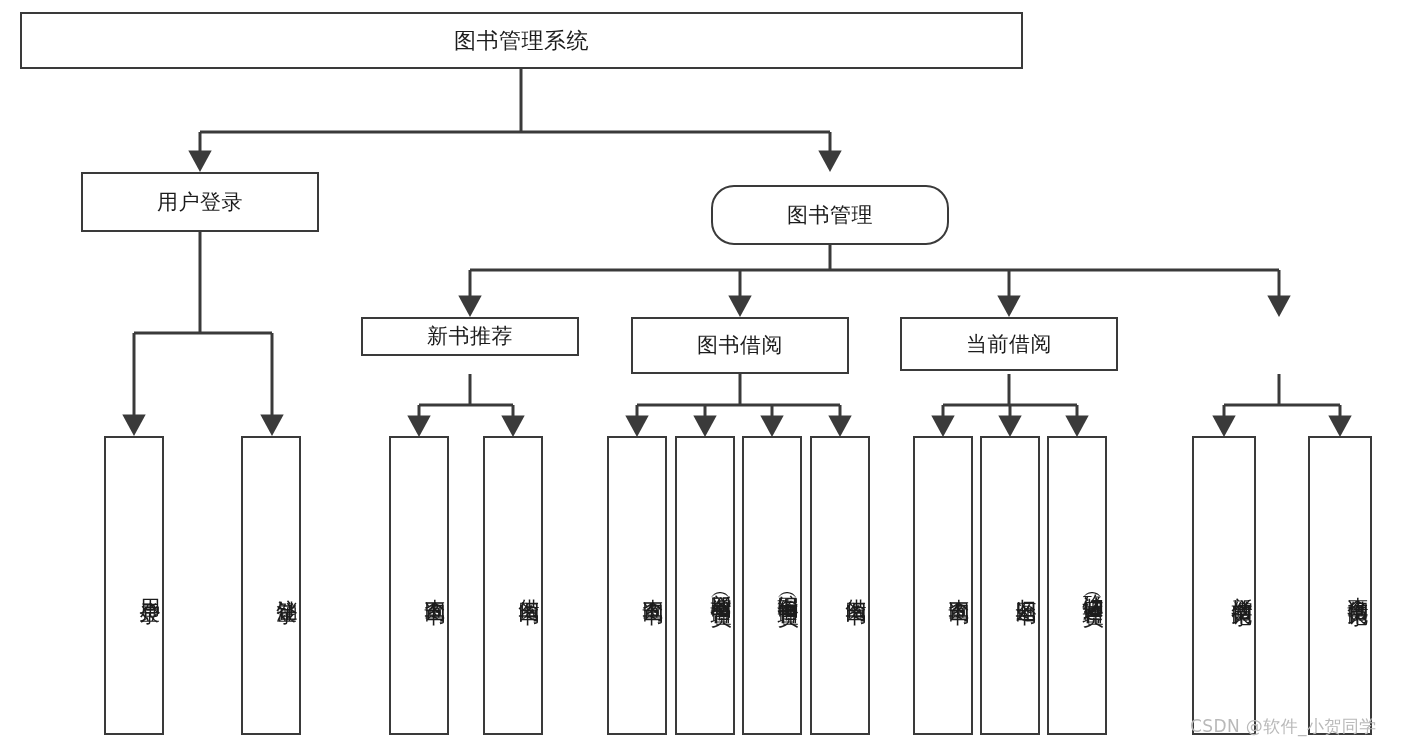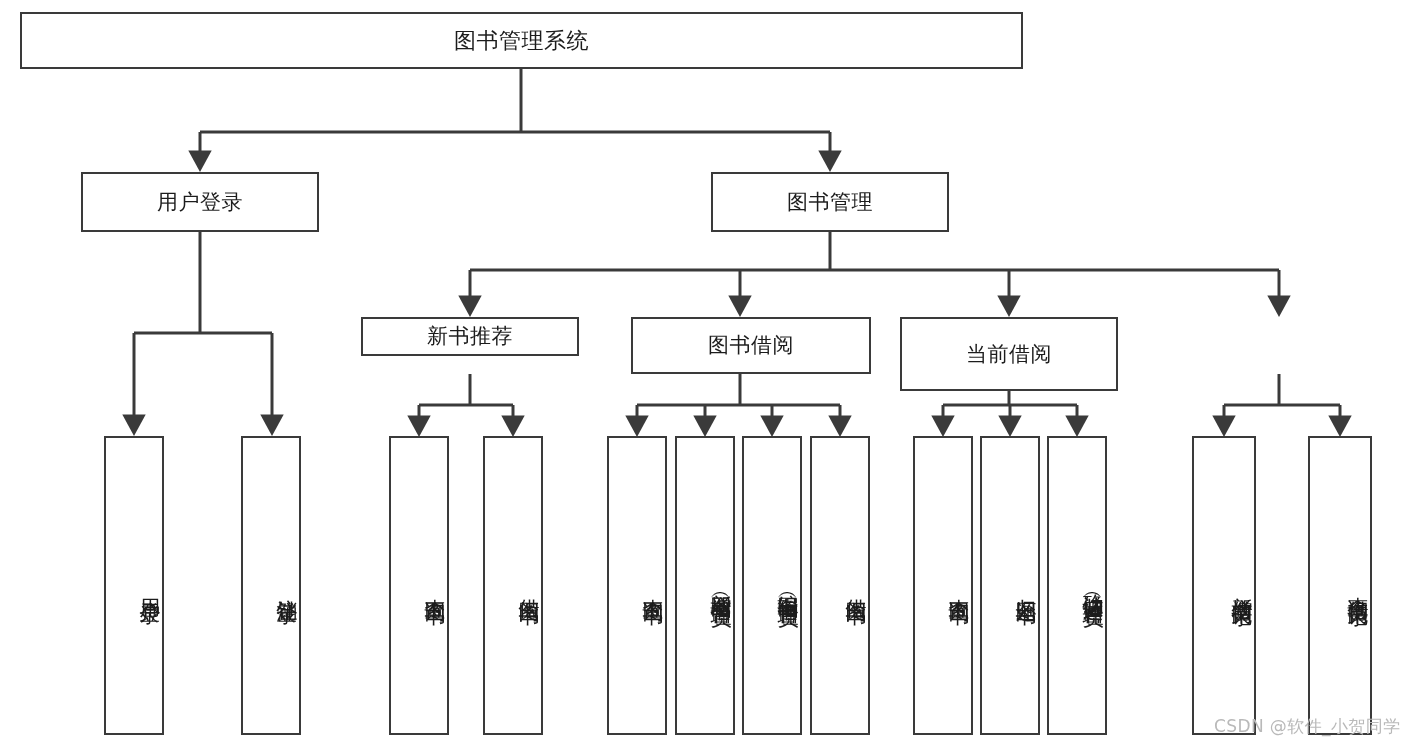--- a/index.html
+++ b/index.html
@@ -61,21 +61,20 @@
   #watermark {
     position: absolute;
     left: 1190px;
     top: 715px;
     font-size: 17px;
     color: #b9b9b9;
     letter-spacing: 0.4px;
     white-space: nowrap;
     z-index: 5;
     font-family: "DejaVu Sans", "Liberation Sans", sans-serif;
-    margin-left: 24px;
   }
 </style>
 </head>
 <body>
 
 <div id="diagram-root">
 
   <svg id="edge-layer" viewBox="0 0 1405 747" width="1405" height="747" xmlns="http://www.w3.org/2000/svg">
     <defs>
       <marker id="arrowhead" markerWidth="9" markerHeight="9" refX="3.2" refY="4.5" orient="auto" markerUnits="strokeWidth">
@@ -126,31 +125,31 @@
     </g>
   </svg>
 
   <div class="node node-h node-root" style="left:20px; top:12px; width:1003px; height:57px;">
     <span>图书管理系统</span>
   </div>
 
   <div class="node node-h" style="left:81px; top:172px; width:238px; height:60px;">
     <span>用户登录</span>
   </div>
-  <div class="node node-h" style="left:711px; top:172px; width:238px; height:60px;">
+  <div class="node node-h" style="left:711px; top:185px; width:238px; height:60px;border-radius:23px;">
     <span>图书管理</span>
   </div>
 
   <div class="node node-h" style="left:361px; top:317px; width:218px; height:39px;">
     <span>新书推荐</span>
   </div>
-  <div class="node node-h" style="left:631px; top:317px; width:240px; height:57px;">
+  <div class="node node-h" style="left:631px; top:317px; width:218px; height:57px;">
     <span>图书借阅</span>
   </div>
-  <div class="node node-h" style="left:900px; top:317px; width:218px; height:74px;justify-content:center;">
+  <div class="node node-h" style="left:900px; top:317px; width:218px; height:54px;justify-content:center;">
     <span>当前借阅</span>
   </div>
 
   <div class="node node-v" style="left:104px; top:436px; width:60px; height:299px;">
     <span>用户登录</span>
   </div>
   <div class="node node-v" style="left:241px; top:436px; width:60px; height:299px;">
     <span>注销登录</span>
   </div>
 

